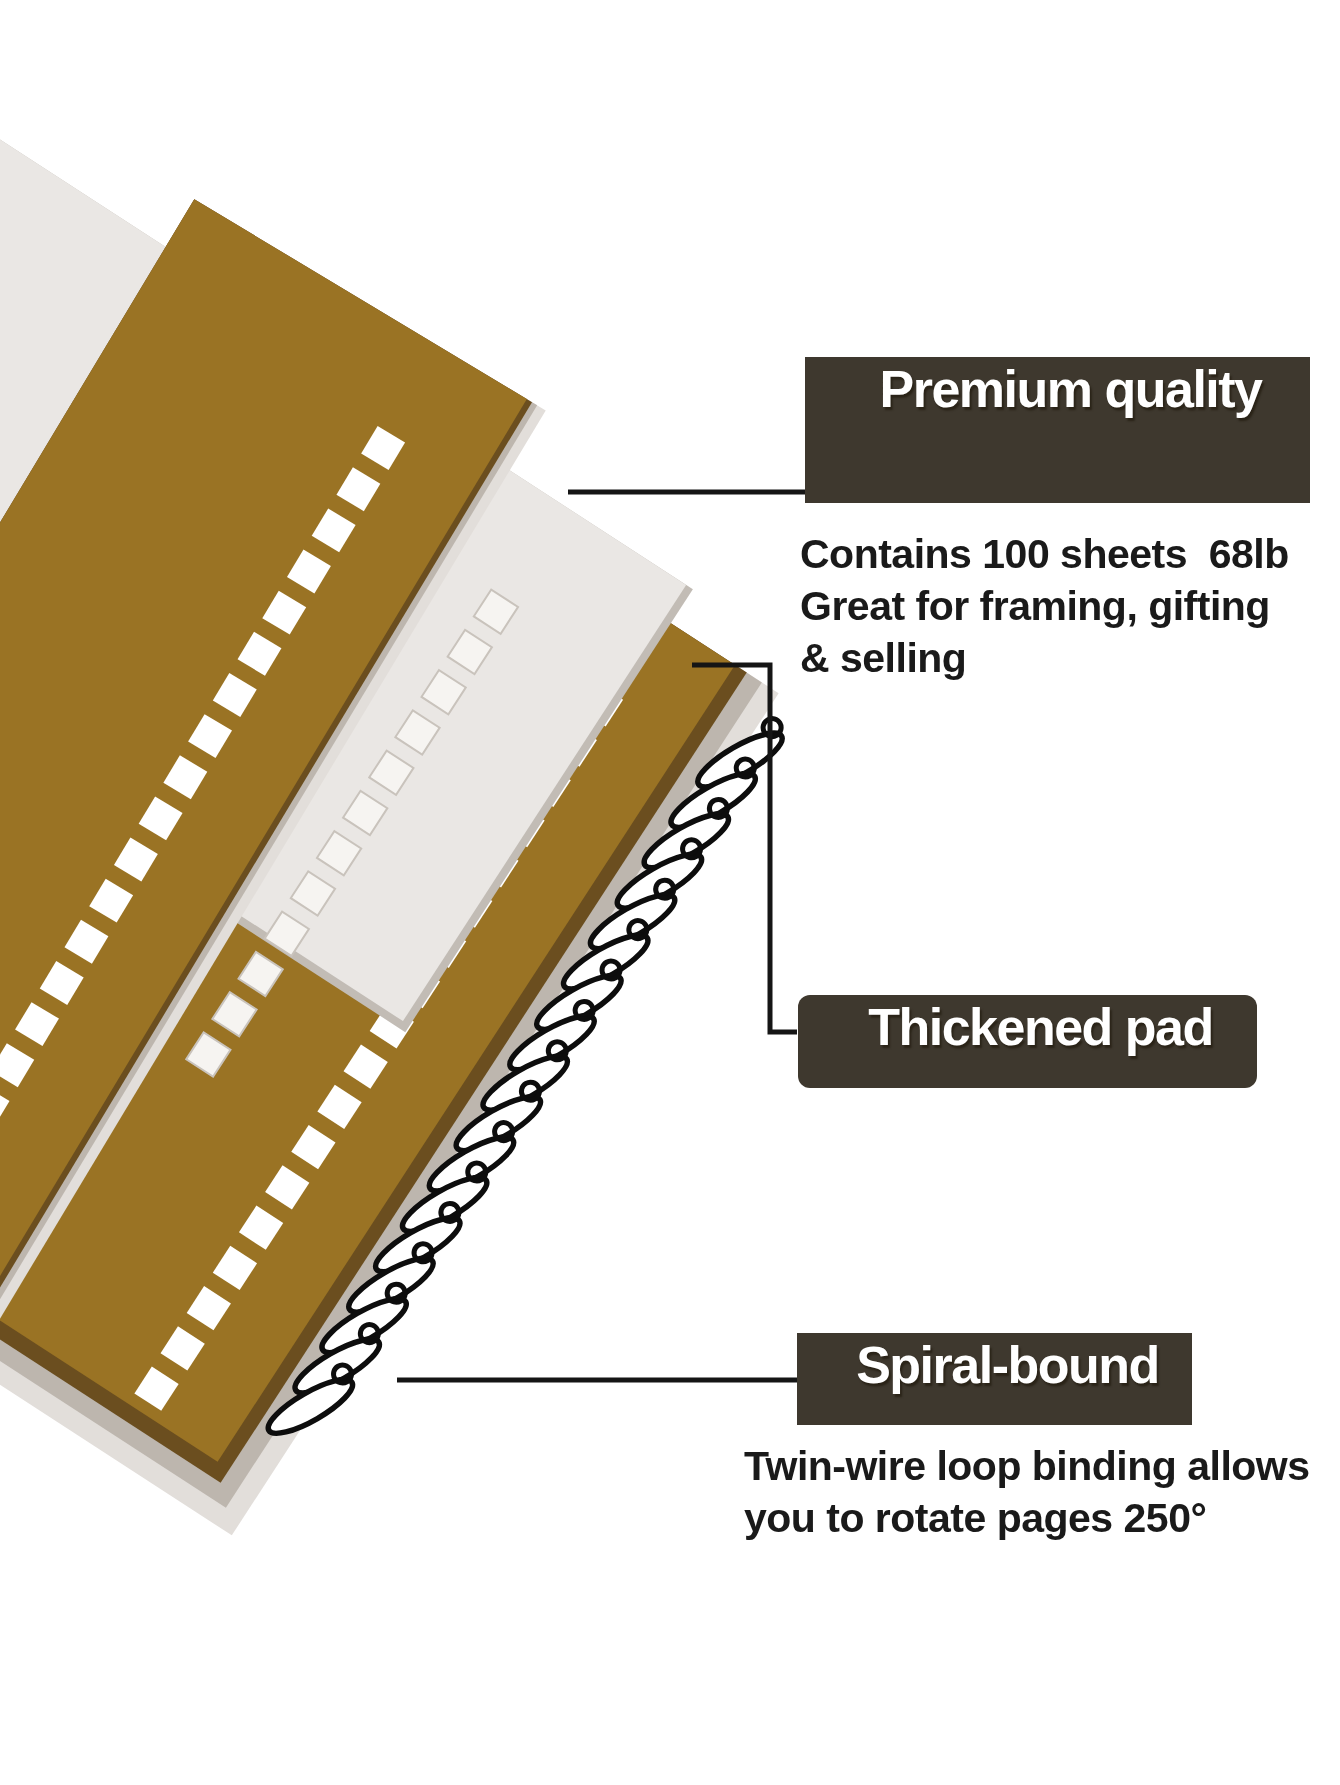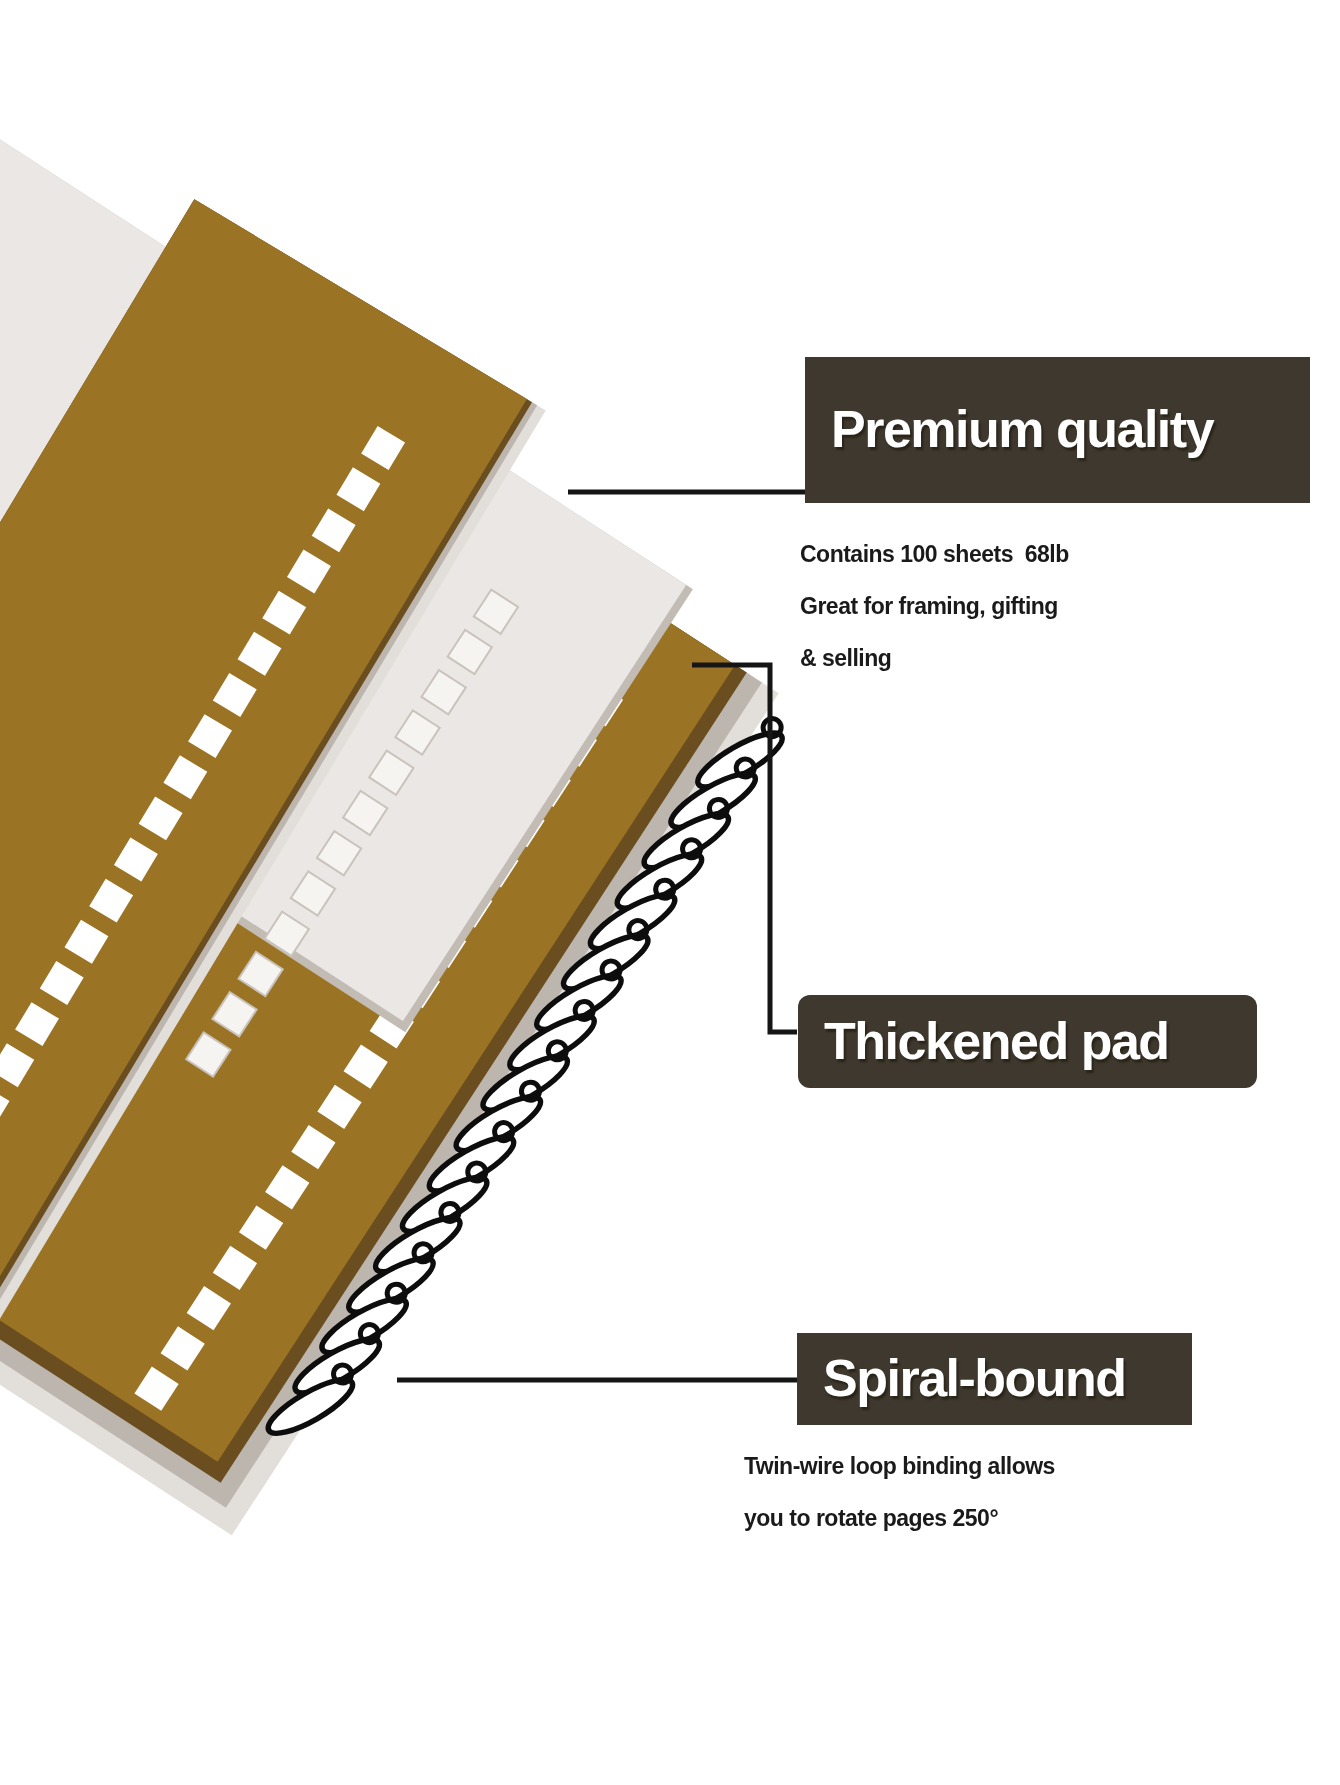--- a/index.html
+++ b/index.html
@@ -10,34 +10,34 @@
   }
   *{margin:0;padding:0;box-sizing:border-box;}
   html,body{width:1340px;height:1785px;background:var(--page-bg);
     font-family:"Liberation Sans", sans-serif;}
   #canvas{position:relative;width:1340px;height:1785px;overflow:hidden;background:var(--page-bg);}
   #scene{position:absolute;left:0;top:0;}
   .label-box{
     position:absolute;
     background:var(--label-bg);
     color:var(--label-text);
-    display:flex;flex-direction:column;justify-content:center;
+    display:flex;flex-direction:row;justify-content:center;
     padding-left:26px;
     font-weight:bold;
     font-size:52px;
     line-height:1.26;
     letter-spacing:-1.5px;
     text-shadow:2px 3px 2px rgba(25,18,5,0.55);
   }
   .label-line{white-space:pre;}
   .desc{
     position:absolute;
     color:var(--body-text);
     font-weight:bold;
-    font-size:23px;
+    font-size:41px;
     line-height:52px;
     letter-spacing:-0.5px;
   }
   .desc .line{display:block;white-space:pre;}
   #label-premium{left:805px;top:357px;width:505px;height:146px;}
   #desc-premium{left:800px;top:528px;}
   #label-thickened{left:798px;top:995px;width:459px;height:93px;border-radius:12px;}
   #label-spiral{left:797px;top:1333px;width:395px;height:92px;}
   #desc-spiral{left:744px;top:1440px;}
 </style>

